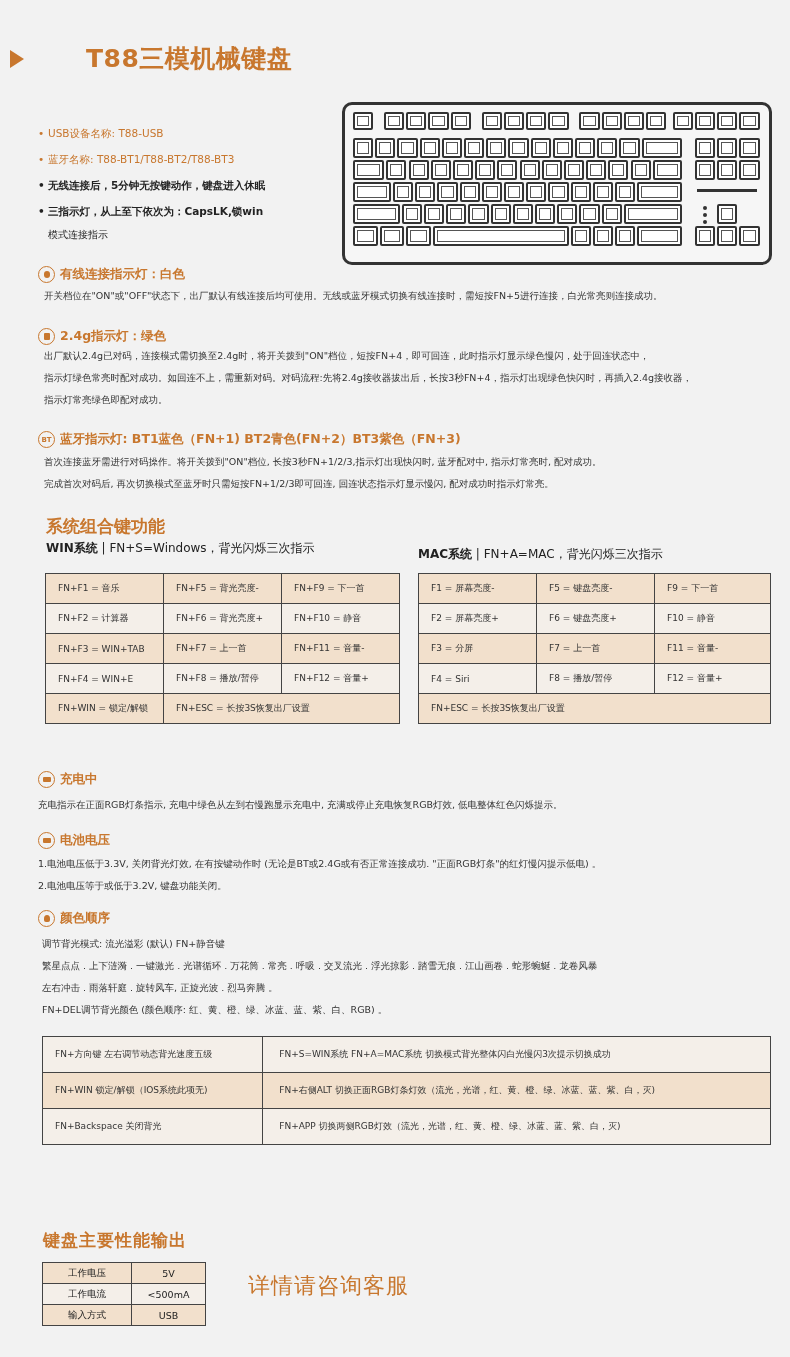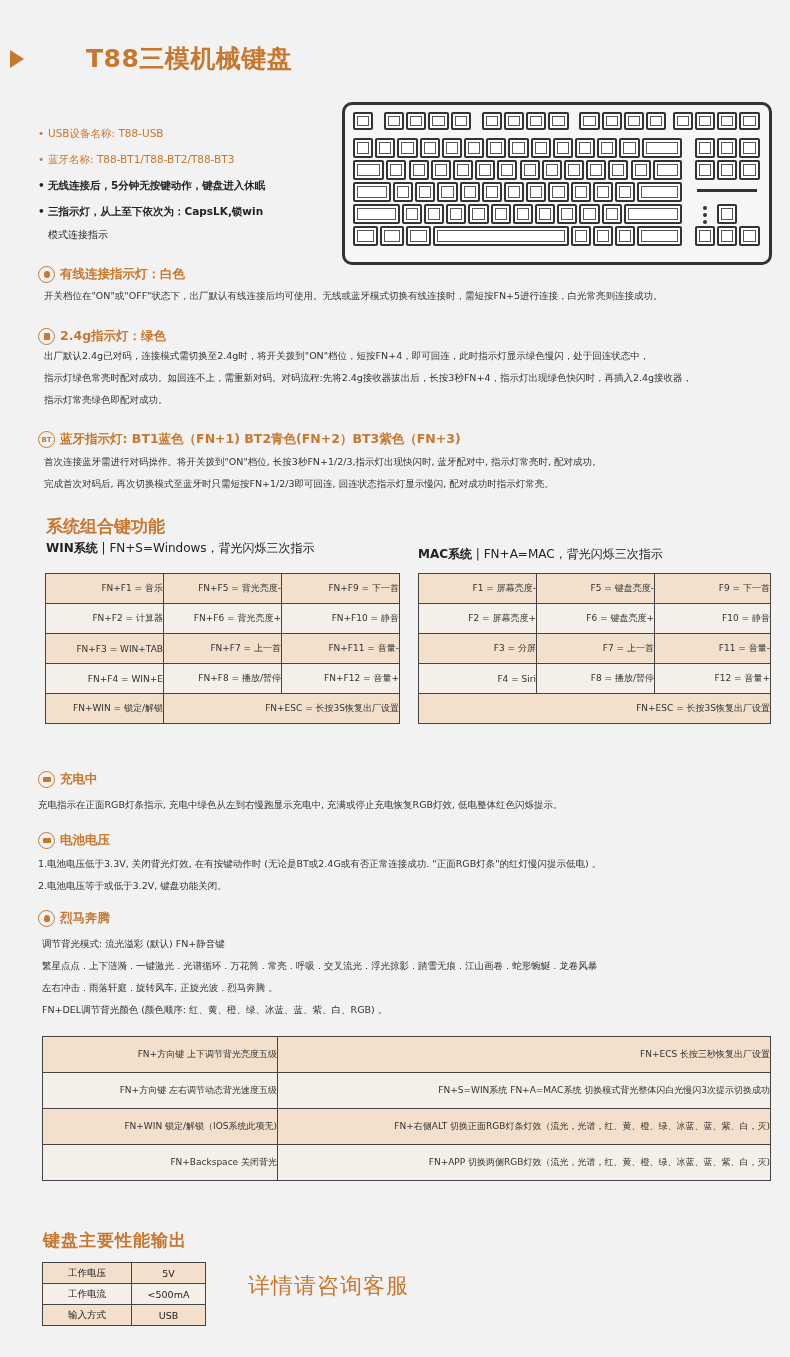--- a/index.html
+++ b/index.html
@@ -25,21 +25,21 @@
   .ic { width: 17px; height: 17px; border: 1.5px solid #c8772e; border-radius: 50%; margin-right: 5px; display: flex; align-items: center; justify-content: center; font-size: 7px; color: #c8772e; font-weight: bold; flex: none; }
   .ic .inner { width: 6px; height: 7px; background: #c8772e; border-radius: 3px; }
   .ic .batt { width: 8px; height: 5px; background: #c8772e; border-radius: 1px; }
   .para { font-size: 9.5px; color: #333; line-height: 22px; }
 
   .h2 { font-size: 17px; font-weight: bold; color: #c8772e; }
   .sub { font-size: 12px; color: #222; }
   .sub b { font-weight: bold; }
 
   table.fn { border-collapse: collapse; position: absolute; }
-  table.fn td { border: 1.5px solid #444; font-size: 9px; color: #333; padding: 0 0 0 12px; height: 30px; text-align: right; }
+  table.fn td { border: 1.5px solid #444; font-size: 9px; color: #333; padding: 0 0 0 12px; height: 30px; }
   tr.p td { background: #f2e0cc; }
   tr.l td { background: #f4efe9; }
 
   table.spec { border-collapse: collapse; position: absolute; }
   table.spec td { border: 1.5px solid #444; font-size: 9.5px; color: #222; text-align: center; height: 21px; }
   .cs { font-size: 22px; color: #c8772e; letter-spacing: 1px; }
 </style>
 </head>
 <body>
 
@@ -274,34 +274,30 @@
   </div>
   <div class="para" style="margin-top:4px;">1.电池电压低于3.3V, 关闭背光灯效, 在有按键动作时 (无论是BT或2.4G或有否正常连接成功. "正面RGB灯条"的红灯慢闪提示低电) 。</div>
   <div class="para">2.电池电压等于或低于3.2V, 键盘功能关闭。</div>
 </div>
 
 <div class="abs" style="left:38px; top:910px; width:740px;">
   <div class="sec-head">
     <span class="ic">
         <span class="inner" style="border-radius:50% 50% 2px 2px;"></span>
       </span>
-    <span>烈马奔腾</span>
+    <span>颜色顺序</span>
   </div>
   <div class="para" style="padding-left:4px; margin-top:6px;">调节背光模式: 流光溢彩 (默认) FN+静音键</div>
   <div class="para" style="padding-left:4px;">繁星点点 . 上下涟漪 . 一键激光 . 光谱循环 . 万花筒 . 常亮 . 呼吸 . 交叉流光 . 浮光掠影 . 踏雪无痕 . 江山画卷 . 蛇形蜿蜒 . 龙卷风暴</div>
   <div class="para" style="padding-left:4px;">左右冲击 . 雨落轩庭 . 旋转风车, 正旋光波 . 烈马奔腾 。</div>
   <div class="para" style="padding-left:4px;">FN+DEL调节背光颜色 (颜色顺序: 红、黄、橙、绿、冰蓝、蓝、紫、白、RGB) 。</div>
 </div>
 
 <table class="fn" style="left:42px; top:1036px; width:729px;">
   <tbody>
-      <tr class="p">
-        <td style="width:235px; height:36px;">FN+方向键  上下调节背光亮度五级</td>
-        <td style="padding-left:16px;">FN+ECS   长按三秒恢复出厂设置</td>
-      </tr>
   <tr class="l">
         <td style="height:36px;">FN+方向键  左右调节动态背光速度五级</td>
         <td style="padding-left:16px;">FN+S=WIN系统   FN+A=MAC系统   切换模式背光整体闪白光慢闪3次提示切换成功</td>
       </tr>
   <tr class="p">
         <td style="height:36px;">FN+WIN    锁定/解锁（IOS系统此项无)</td>
         <td style="padding-left:16px;">FN+右侧ALT   切换正面RGB灯条灯效（流光，光谱，红、黄、橙、绿、冰蓝、蓝、紫、白，灭)</td>
       </tr>
   <tr class="l">
         <td style="height:36px;">FN+Backspace  关闭背光</td>

